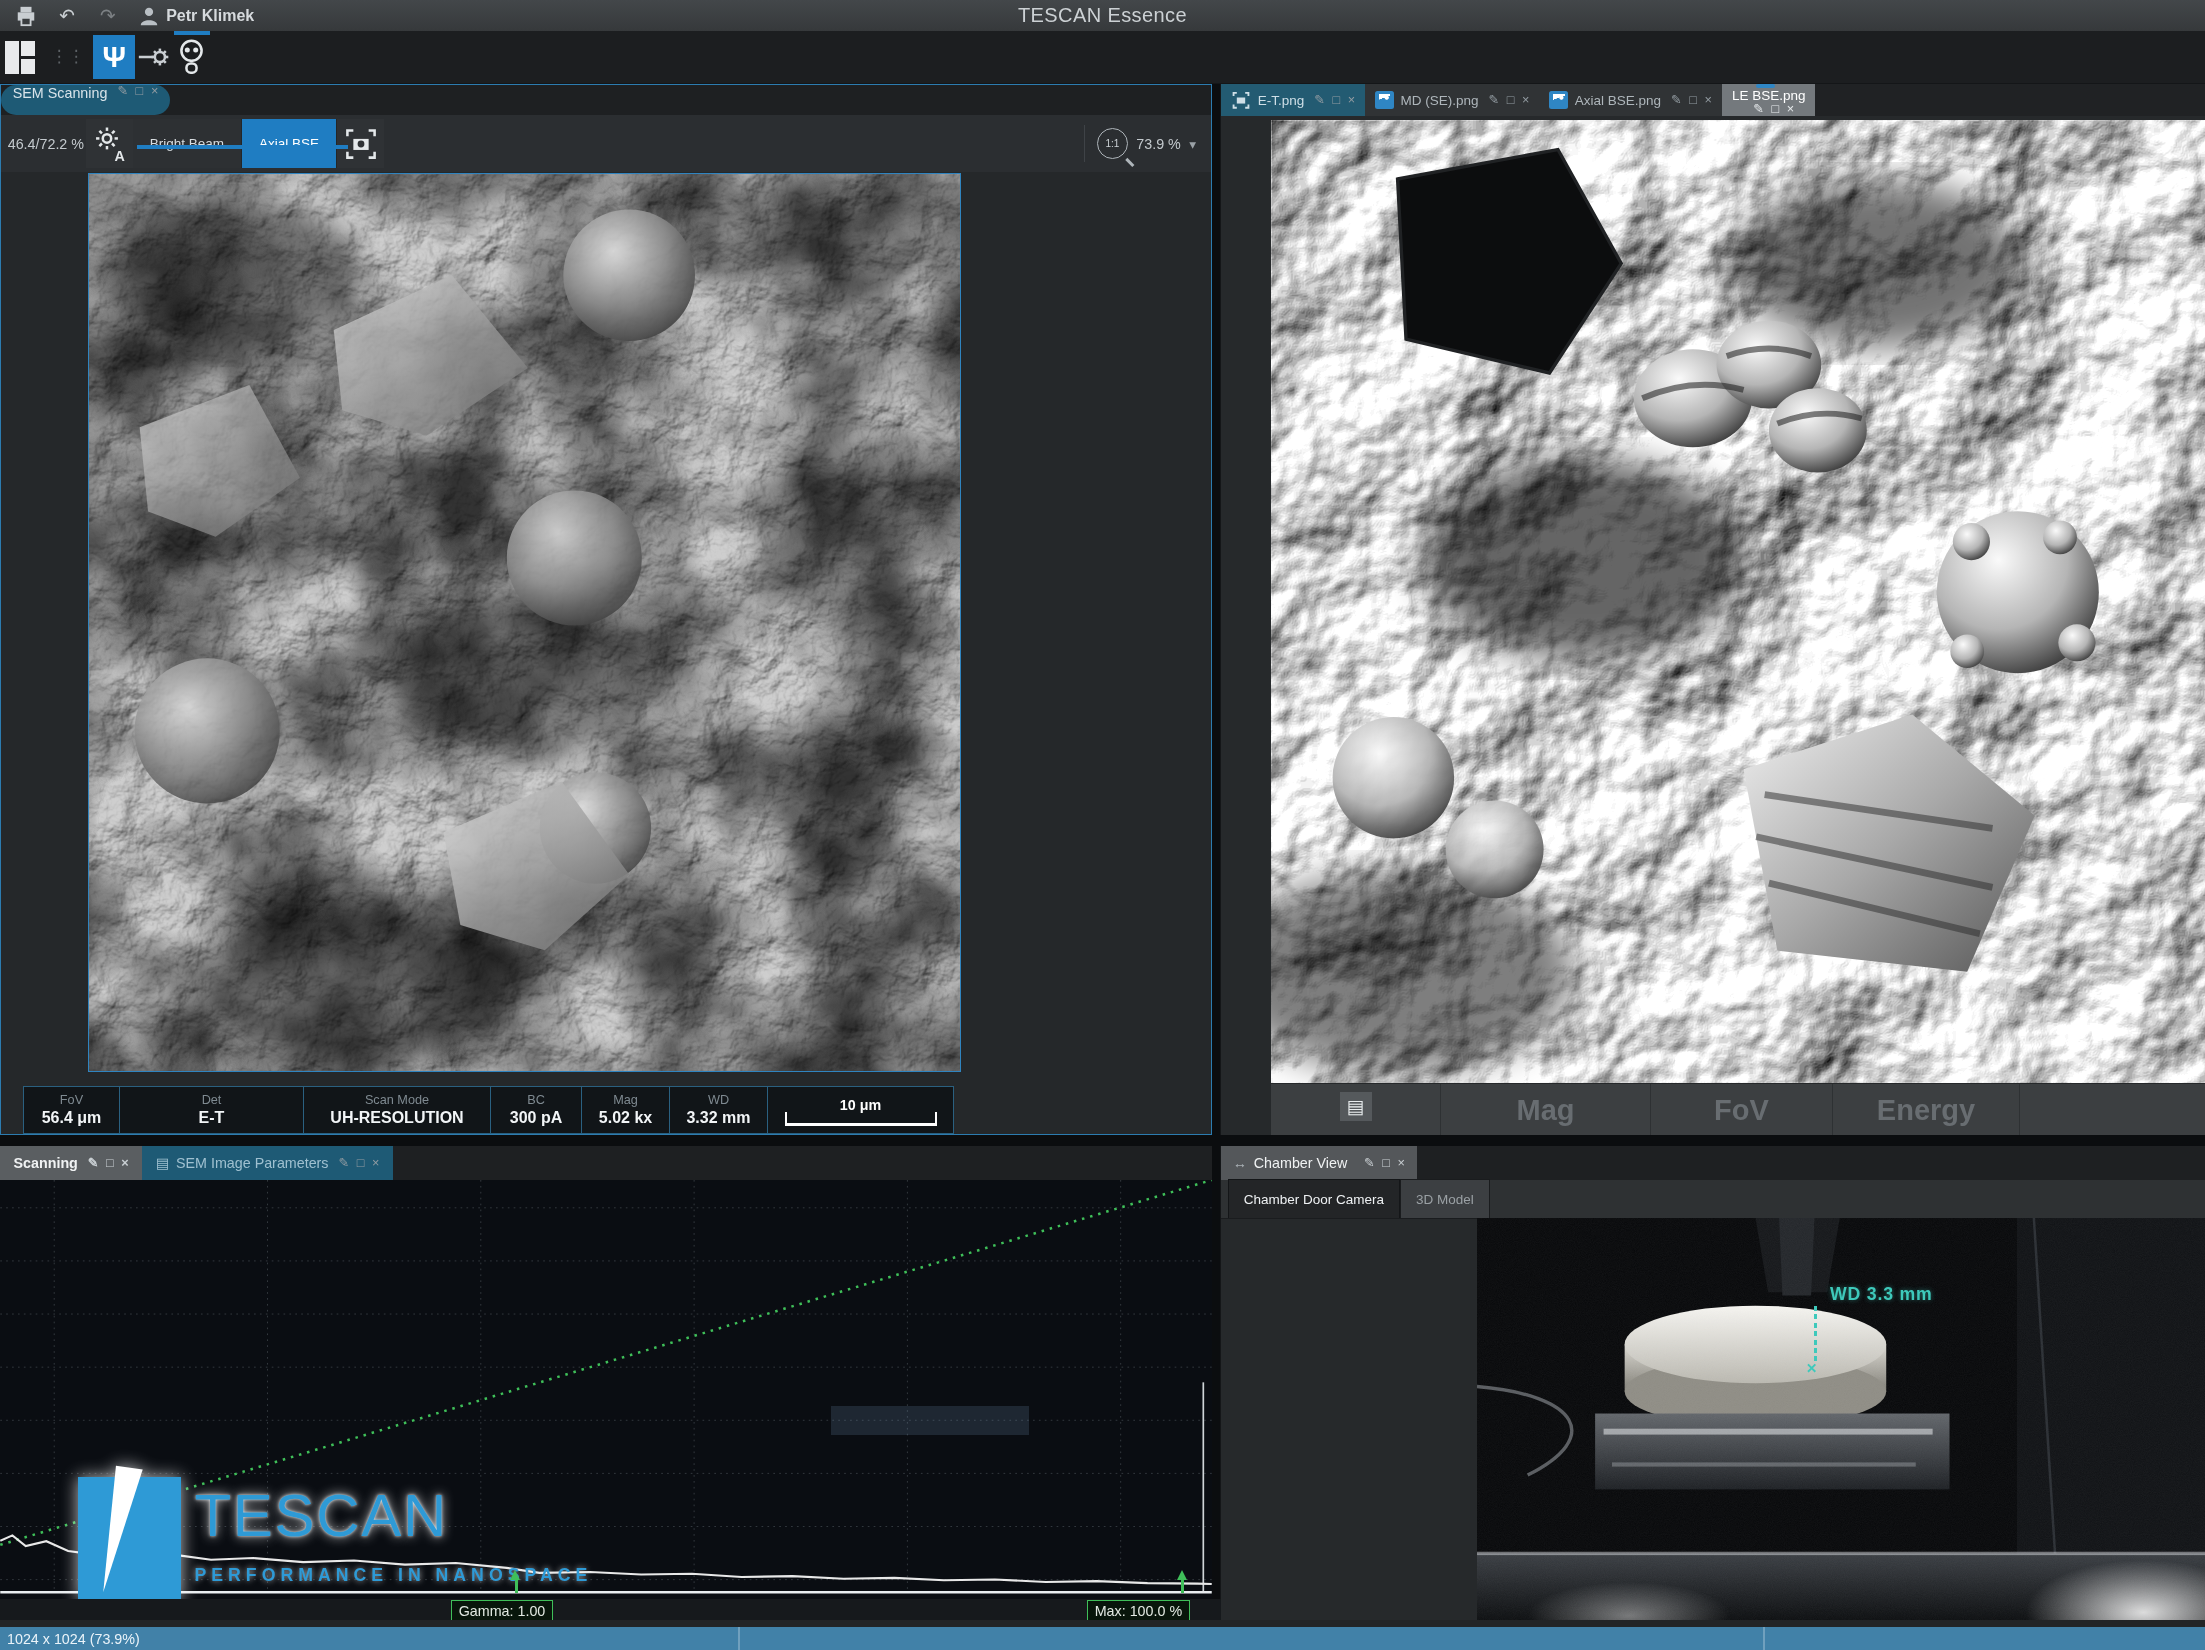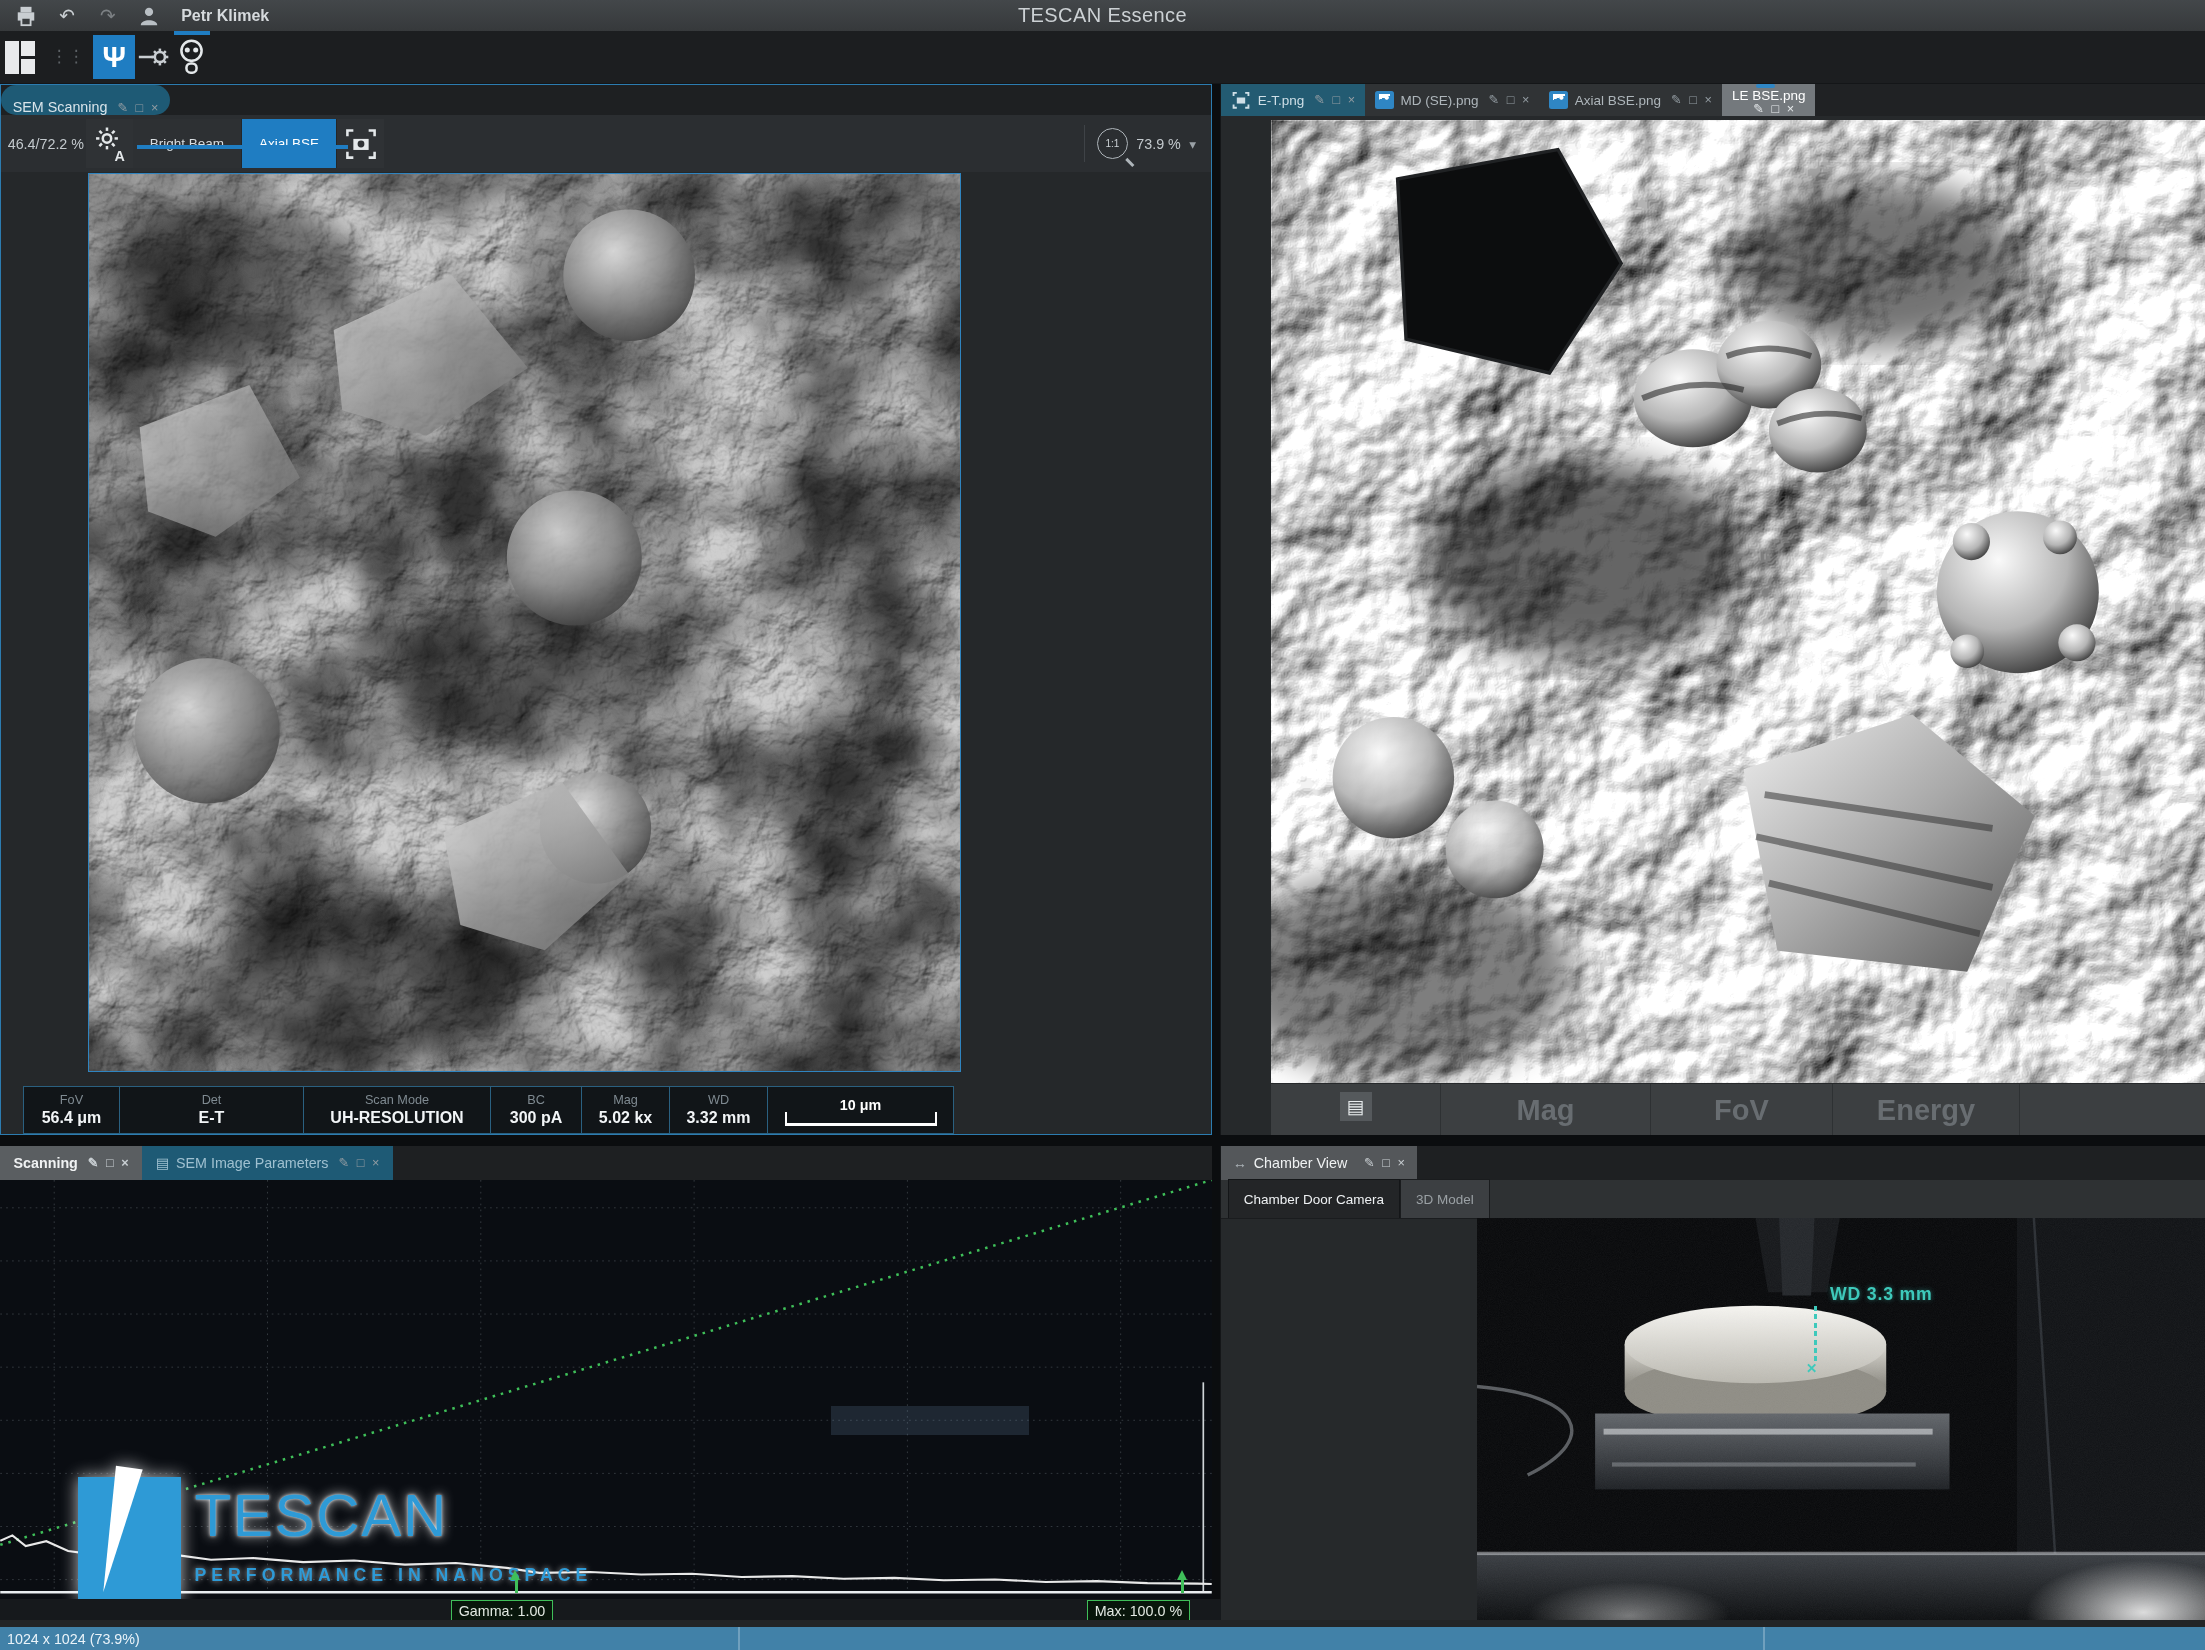--- a/index.html
+++ b/index.html
@@ -6,21 +6,21 @@
   body{width:2205px;height:1650px;position:relative;overflow:hidden;
        font-family:"Liberation Sans",sans-serif;color:#d4d9dc;}
   .abs{position:absolute;}
 
   
   .titlebar{left:0;top:0;width:2205px;height:31px;background:linear-gradient(#43474a,#36393b);
             border-bottom:0.8px solid #232526;display:flex;align-items:center;}
   .tb-ico{width:29px;height:25px;display:flex;align-items:center;justify-content:center;
           color:#c9ced2;font-size:18.6px;margin-left:11.8px;}
   .tb-ico.dim{opacity:.45;}
-  .username{font-size:16px;font-weight:bold;color:#d6dadd;margin-left:18px;}
+  .username{font-size:16px;font-weight:bold;color:#d6dadd;margin-left:3px;}
   .apptitle{position:absolute;left:0;right:0;text-align:center;font-size:20px;color:#ccd1d4;
             letter-spacing:0.4px;pointer-events:none;}
 
   
   .toolbar2{left:0;top:31px;width:2205px;height:52px;background:#1c1e20;display:flex;align-items:center;}
   .layout-ico{width:34px;height:32px;margin-left:5px;display:grid;grid-template-columns:13.5px 13.5px;
               grid-template-rows:15px 15px;gap:2.5px;}
   .layout-ico .a{grid-row:1/3;background:#e8eaec;}
   .layout-ico .b{background:#e8eaec;}
   .vdots{color:#5d6266;font-size:17px;letter-spacing:0;margin:0 8.4px 0 11.8px;line-height:8.4px;}
@@ -31,21 +31,21 @@
   .det-btn .topline{position:absolute;top:-4.2px;left:1.7px;right:1.7px;height:4.2px;background:#1f7dc2;}
 
   
   .tchrome{display:flex;align-items:center;gap:7.6px;margin-left:10px;color:#939ca2;font-size:12.7px;}
   .tchrome span{line-height:1;}
 
   
   .left-panel{left:0;top:84px;width:1212px;height:1051px;background:#25282a;
               border:1.7px solid #2c7cb0;box-sizing:border-box;}
   .lp-tabs{position:absolute;left:0;top:0;width:100%;height:30px;background:#1e2022;display:flex;}
-  .lp-tab{height:30px;background:#1e5a75;color:#d9e4ea;display:flex;align-items:flex-end;
+  .lp-tab{height:30px;background:#1e5a75;color:#d9e4ea;display:flex;align-items:flex-start;
           padding:0 11.8px;font-size:14.3px;border-radius:15px;}
   .ctrl-row{position:absolute;left:0;top:30px;width:100%;height:57px;background:#2b2e31;
             display:flex;align-items:center;}
   .intensity{font-size:14.3px;color:#c3c9cd;margin-left:6.7px;width:78px;}
   .icon-btn{width:47px;height:49px;display:flex;align-items:center;justify-content:center;background:#2f3235;}
   .txt-btn{height:49px;display:flex;align-items:center;padding:0 17px;font-size:13.5px;
            background:#2d3033;color:#d9dee1;border-right:0.8px solid #232628;}
   .txt-btn.active{background:#1f7dc2;color:#fff;}
   .grp-topline{position:absolute;left:136px;top:30px;width:211px;height:4.2px;background:#1f7dc2;}
   .zoom-grp{margin-left:auto;display:flex;align-items:center;gap:8.4px;padding-right:15px;

